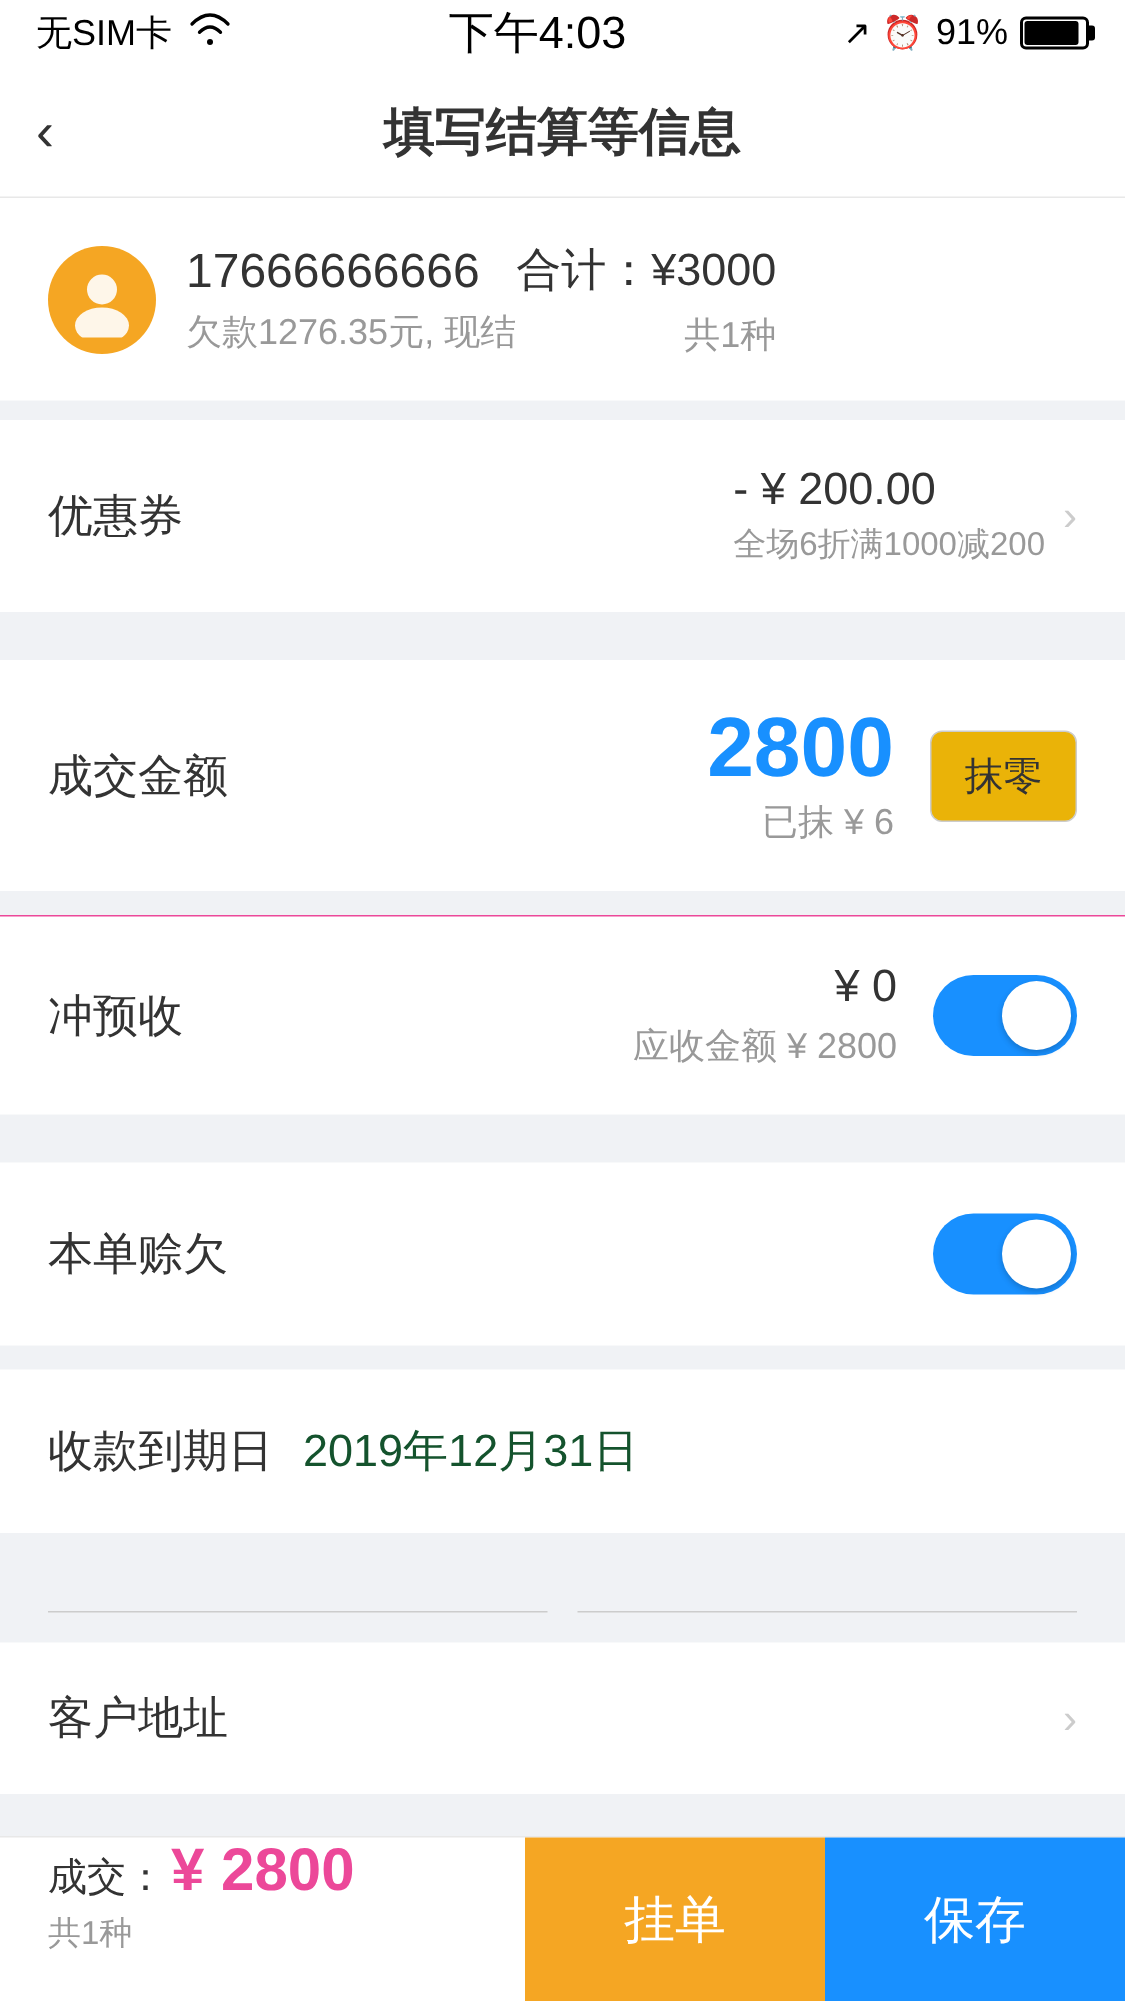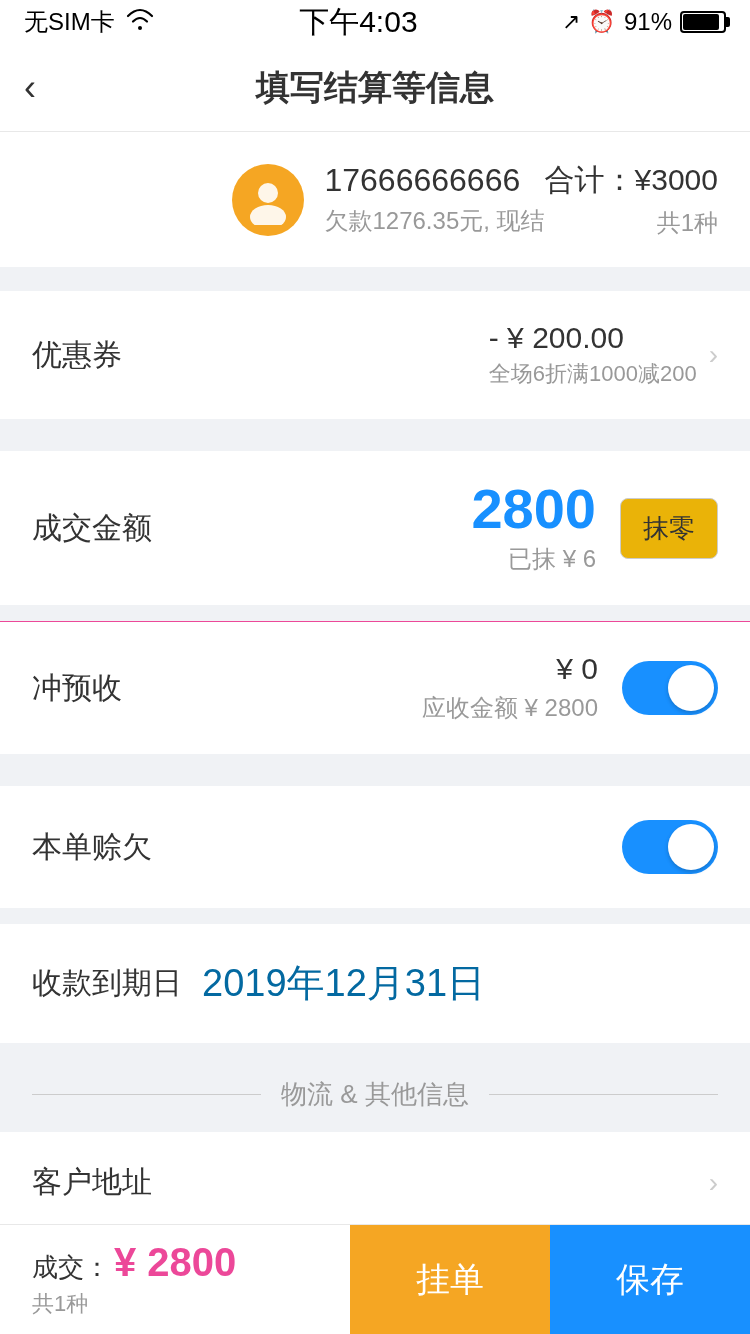--- a/index.html
+++ b/index.html
@@ -70,22 +70,22 @@
       background: #fff;
       margin-bottom: 16px;
     }
 
     
     .customer-row {
       background: #fff;
       padding: 28px 32px;
       display: flex;
       align-items: center;
-      justify-content: flex-end;
-      margin-bottom: 24px;
+      justify-content: flex-start;
+      margin-bottom: 13px;
     }
     .customer-left { display: flex; align-items: center; gap: 20px; }
     .avatar {
       width: 72px; height: 72px; border-radius: 50%; background: #f5a623;
       display: flex; align-items: center; justify-content: center;
       overflow: hidden;
     }
     .avatar svg { width: 50px; height: 50px; }
     .customer-info { display: flex; flex-direction: column; }
     .customer-phone { font-size: 32px; font-weight: 500; color: #333; }
@@ -168,24 +168,24 @@
     }
     .debt-label { font-size: 30px; color: #333; }
 
     
     .due-row {
       background: #fff;
       padding: 34px 32px;
       display: flex;
       align-items: center;
       gap: 20px;
-      margin-bottom: 14px;
+      margin-bottom: 32px;
     }
     .due-label { font-size: 30px; color: #333; }
-    .due-date { font-size: 38px; color: #0369a1; }
+    .due-date { font-size: 30px; color: #14532d; }
 
     
     .logistics-divider {
       background: #f0f2f5;
       padding: 20px 32px;
       display: flex;
       align-items: center;
       justify-content: center;
       gap: 20px;
     }
@@ -207,21 +207,21 @@
 
     
     .bottom-bar {
       position: fixed;
       bottom: 0;
       left: 0;
       width: 750px;
       height: 110px;
       background: #fff;
       display: flex;
-      align-items: center;
+      align-items: flex-start;
       border-top: 1px solid #e8e8e8;
     }
     .bottom-summary {
       flex: 1;
       padding: 0 32px;
       display: flex;
       flex-direction: column;
       justify-content: center;
     }
     .bottom-deal-label { font-size: 26px; color: #333; }
@@ -335,21 +335,20 @@
     </div>
   </div>
 
   <div class="due-row card">
     <span class="due-label">收款到期日</span>
     <span class="due-date">2019年12月31日</span>
   </div>
 
   <div class="logistics-divider">
     <div class="divider-line"></div>
-    <span class="divider-text">物流 &amp; 其他信息</span>
     <div class="divider-line"></div>
   </div>
 
   <div class="address-row card">
     <span class="address-label">客户地址</span>
     <span class="address-chevron">›</span>
   </div>
 
 </div>
 

